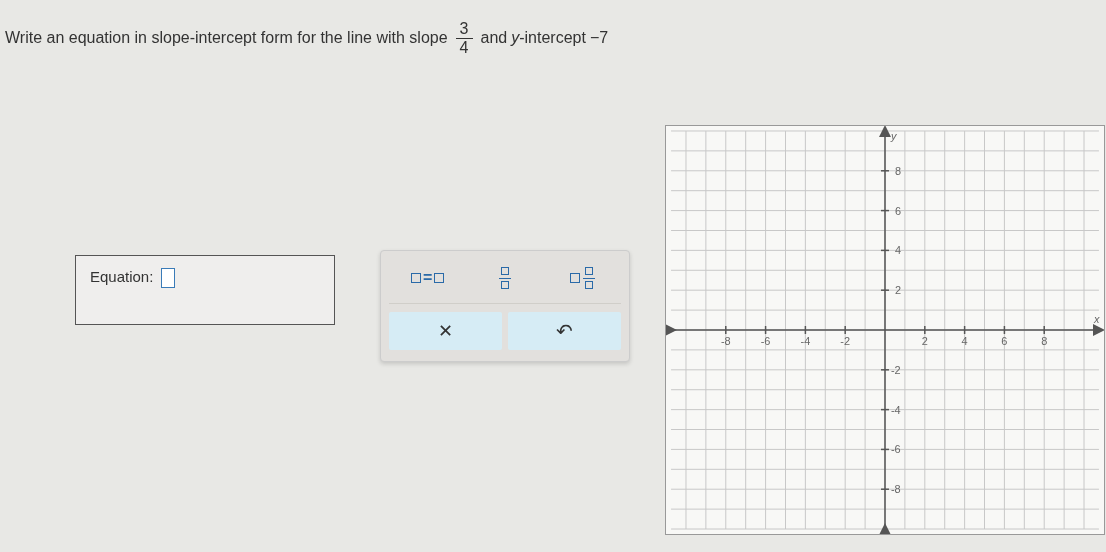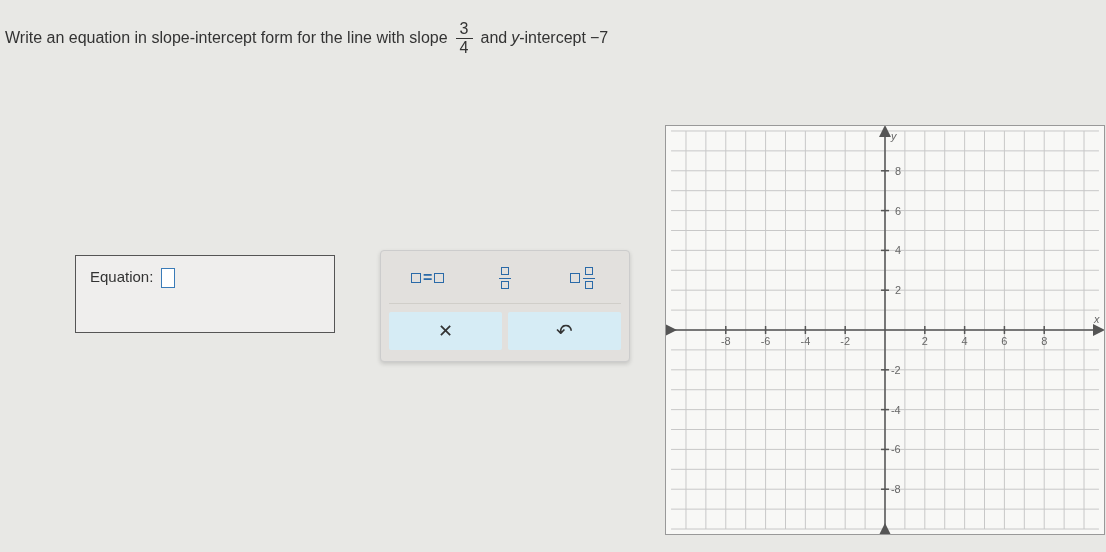--- a/index.html
+++ b/index.html
@@ -30,21 +30,21 @@
     }
     .fraction .num { border-bottom: 1.5px solid #333; padding: 0 4px; line-height: 1.1; }
     .fraction .den { padding: 0 4px; line-height: 1.1; }
     .italic { font-style: italic; }
     
     .equation-box {
       position: absolute;
       top: 255px;
       left: 75px;
       width: 260px;
-      height: 78px;
+      height: 70px;
       border: 1.5px solid #555;
       background: #efeeed;
       padding: 12px 14px;
       display: flex;
       align-items: flex-start;
       gap: 8px;
     }
     .equation-label { font-size: 15px; }
     .equation-input {
       width: 14px;

